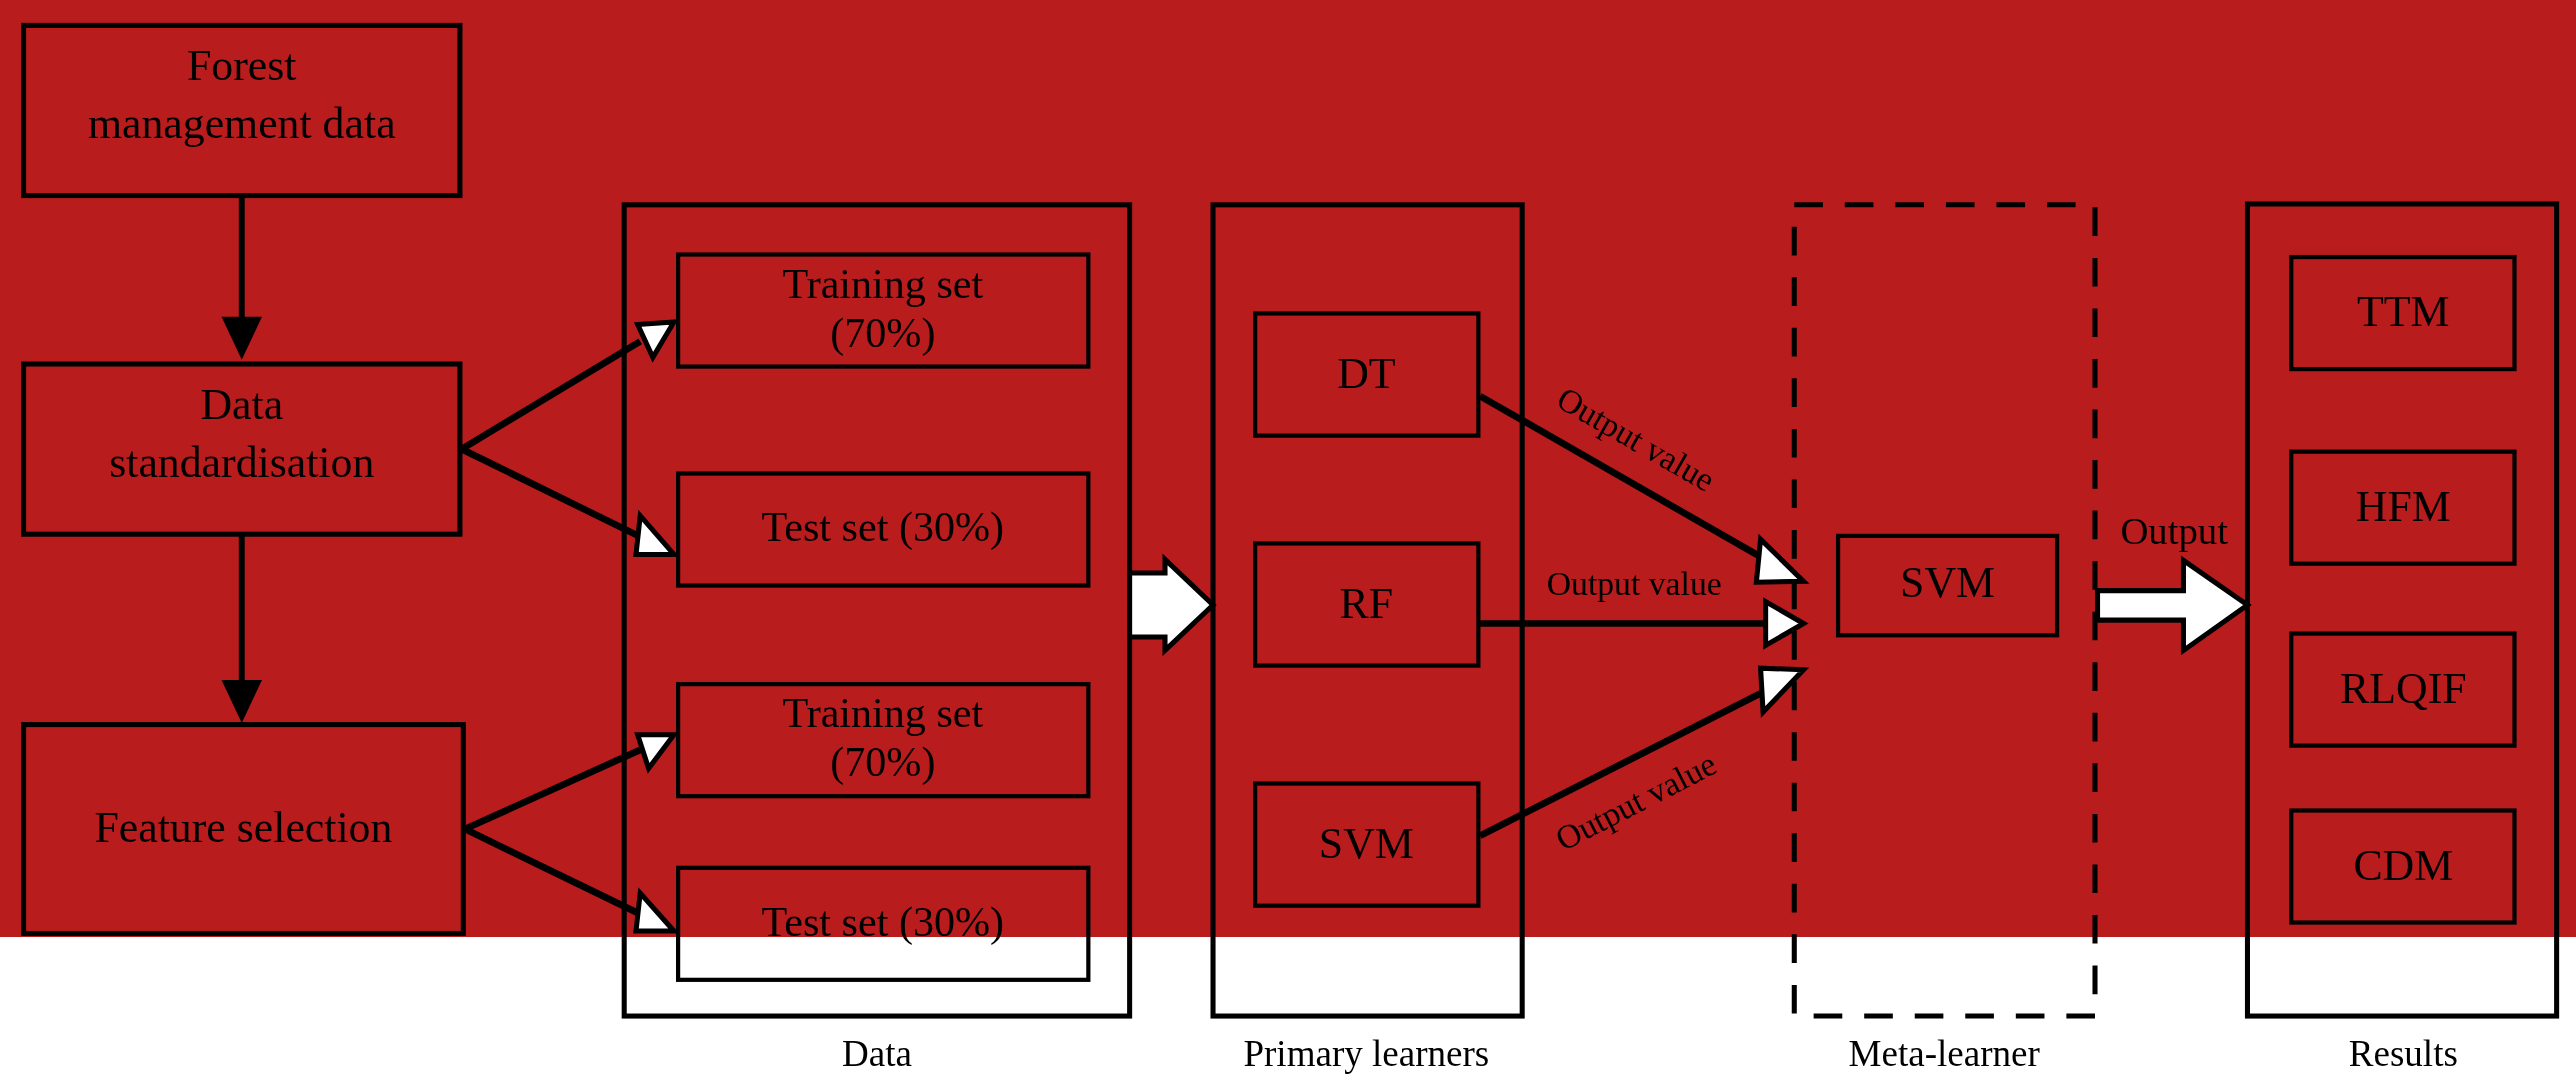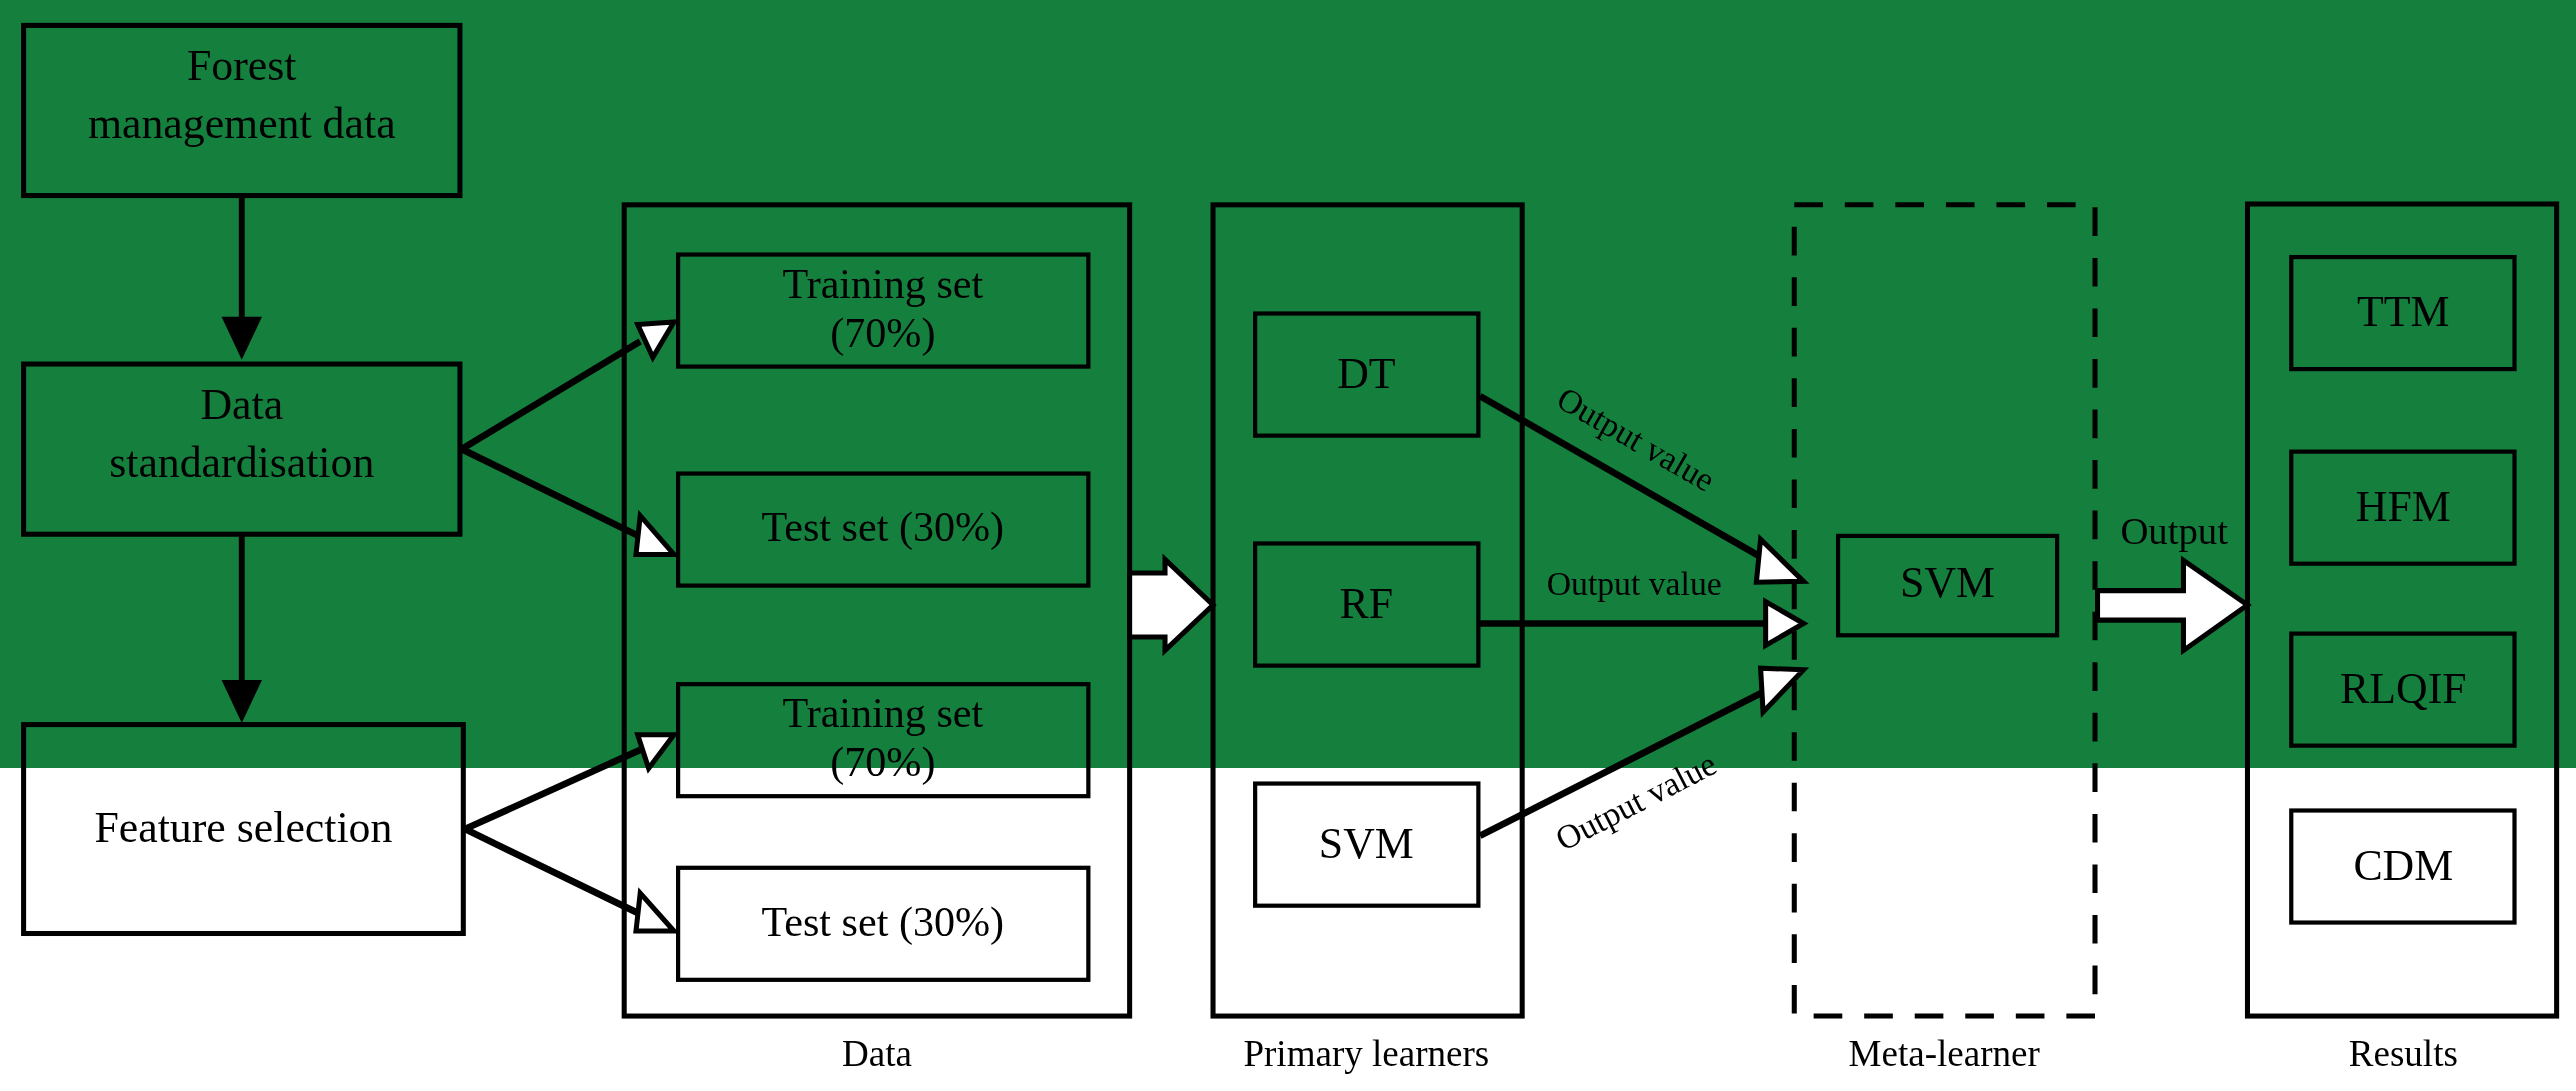--- a/index.html
+++ b/index.html
@@ -1,18 +1,18 @@
 <!DOCTYPE html>
 <html style="font-size:13.5px"><head>
 <meta charset="utf-8">
 <style>
   html,body{margin:0;padding:0;background:#ffffff;}
   body{width:2576px;height:1092px;overflow:hidden;
        font-family:"Liberation Serif","DejaVu Serif",serif;}
-  #stage{position:relative;width:2576px;height:768px;background:#15803d;}
+  #stage{position:relative;width:2576px;height:937px;background:#b91c1c;}
   svg#canvas{position:absolute;left:0;top:0;width:2576px;height:1092px;display:block;}
   text{fill:#000;font-family:"Liberation Serif","DejaVu Serif",serif;}
   .boxlabel{font-size:52px;text-anchor:middle;dominant-baseline:middle;}
   .boxlabel-sm{font-size:50px;text-anchor:middle;dominant-baseline:middle;}
   .grouplabel{font-size:44px;text-anchor:middle;dominant-baseline:middle;}
   .edgelabel{font-size:40px;text-anchor:middle;dominant-baseline:middle;}
   .rectline{fill:none;stroke:#000;stroke-width:6;}
   .rectline-thin{fill:none;stroke:#000;stroke-width:5;}
   .dashline{fill:none;stroke:#000;stroke-width:6;stroke-dasharray:34 26;}
   .conn{fill:none;stroke:#000;stroke-width:7;}

